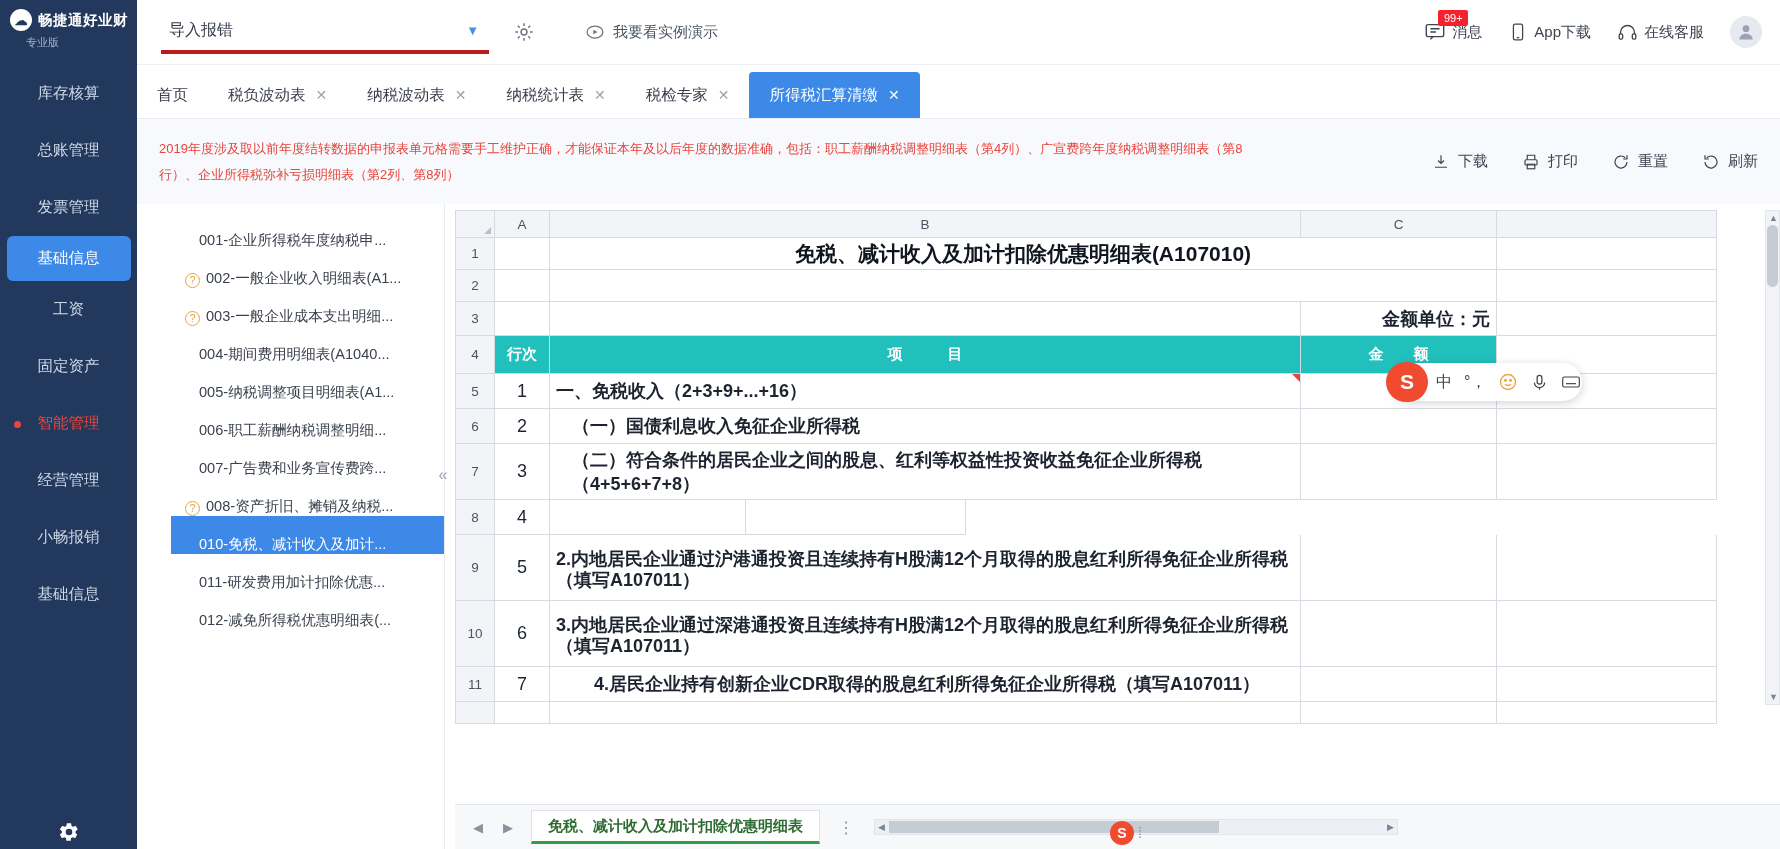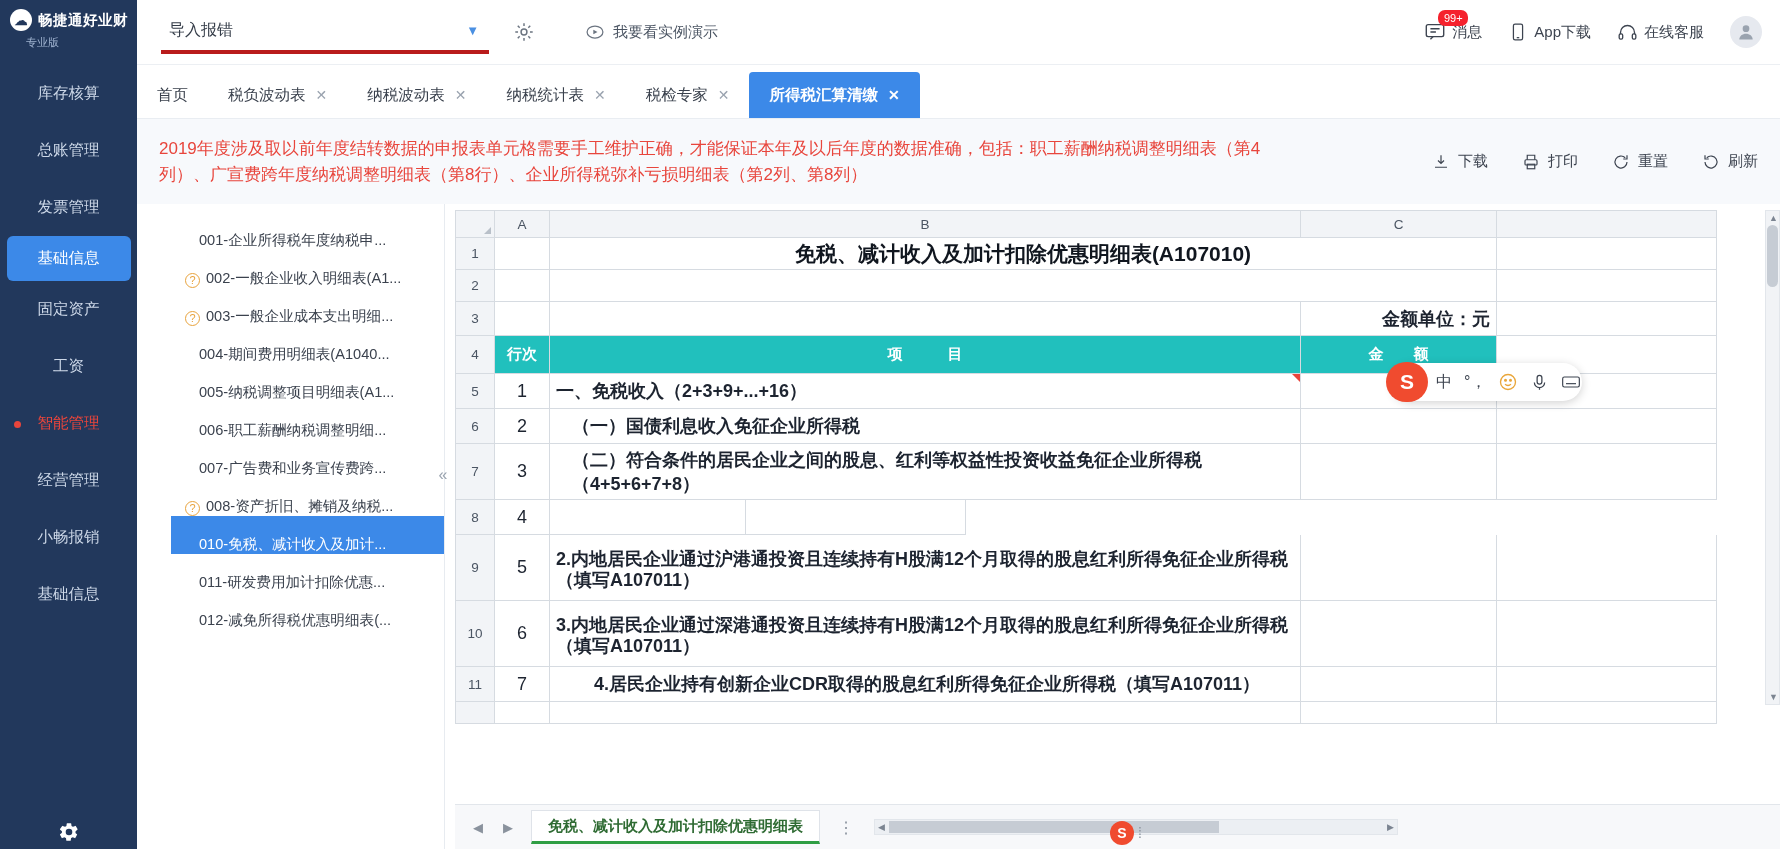--- a/index.html
+++ b/index.html
@@ -68,50 +68,50 @@
     margin-left:50px; display:flex; align-items:center; gap:8px;
     font-size:15px; color:#4b5563;
   }
   #top-right {
     margin-left:auto; display:flex; align-items:center; gap:26px; padding-right:18px;
   }
   .tr-item { display:flex; align-items:center; gap:6px; font-size:15px; color:#3d4450; position:relative;}
   .badge {
     position:absolute; top:-11px; left:14px;
     background:#f5222d; color:#fff; font-size:11px; line-height:16px;
-    border-radius:7px; padding:0 5px; min-width:30px; text-align:center;
+    border-radius:2px; padding:0 5px; min-width:30px; text-align:center;
   }
   .avatar {
     width:32px; height:32px; border-radius:50%;
     background:#e6e9ef; display:flex; align-items:center; justify-content:center;
   }
 
   
   #tabs {
     position:absolute; left:137px; top:65px; width:1643px; height:54px;
     background:#ffffff; display:flex; align-items:flex-end;
     border-bottom:1px solid #e9edf2;
   }
   .tab {
     height:46px; display:flex; align-items:center; gap:10px;
     padding:0 20px; font-size:15.5px; color:#39404c;
     border-radius:4px 4px 0 0;
   }
   .tab .x { color:#9aa3af; font-size:14px; }
-  .tab.active { background:#3c89e8; color:#ffffff; font-weight:bold; }
+  .tab.active { background:#3c89e8; color:#ffffff; font-weight:normal; }
   .tab.active .x { color:#ffffff; }
 
   
   #notice {
     position:absolute; left:137px; top:119px; width:1643px; height:85px;
     background:#f7f9fc; display:flex; align-items:center;
   }
   #notice-text {
     width:1110px; margin-left:22px;
-    color:#e8453c; font-size:17px; line-height:26px;
+    color:#e8453c; font-size:13px; line-height:26px;
   }
   #notice-actions {
     margin-left:auto; display:flex; align-items:center; gap:34px; padding-right:22px;
     font-size:15px; color:#3d4450;
   }
   .act { display:flex; align-items:center; gap:8px; }
 
   
   #leftlist {
     position:absolute; left:171px; top:204px; width:274px; height:645px;
@@ -254,24 +254,24 @@
   <div class="side-item">
       <span>总账管理</span>
     </div>
   <div class="side-item">
       <span>发票管理</span>
     </div>
   <div class="side-item active">
       <span>基础信息</span>
     </div>
   <div class="side-item">
+      <span>工资</span>
+    </div>
+  <div class="side-item">
       <span>固定资产</span>
-    </div>
-  <div class="side-item">
-      <span>工资</span>
     </div>
   <div class="side-item dotted">
     <span class="dot"></span>
     <span>智能管理</span>
   </div>
   <div class="side-item">
       <span>经营管理</span>
     </div>
   <div class="side-item">
       <span>小畅报销</span>

